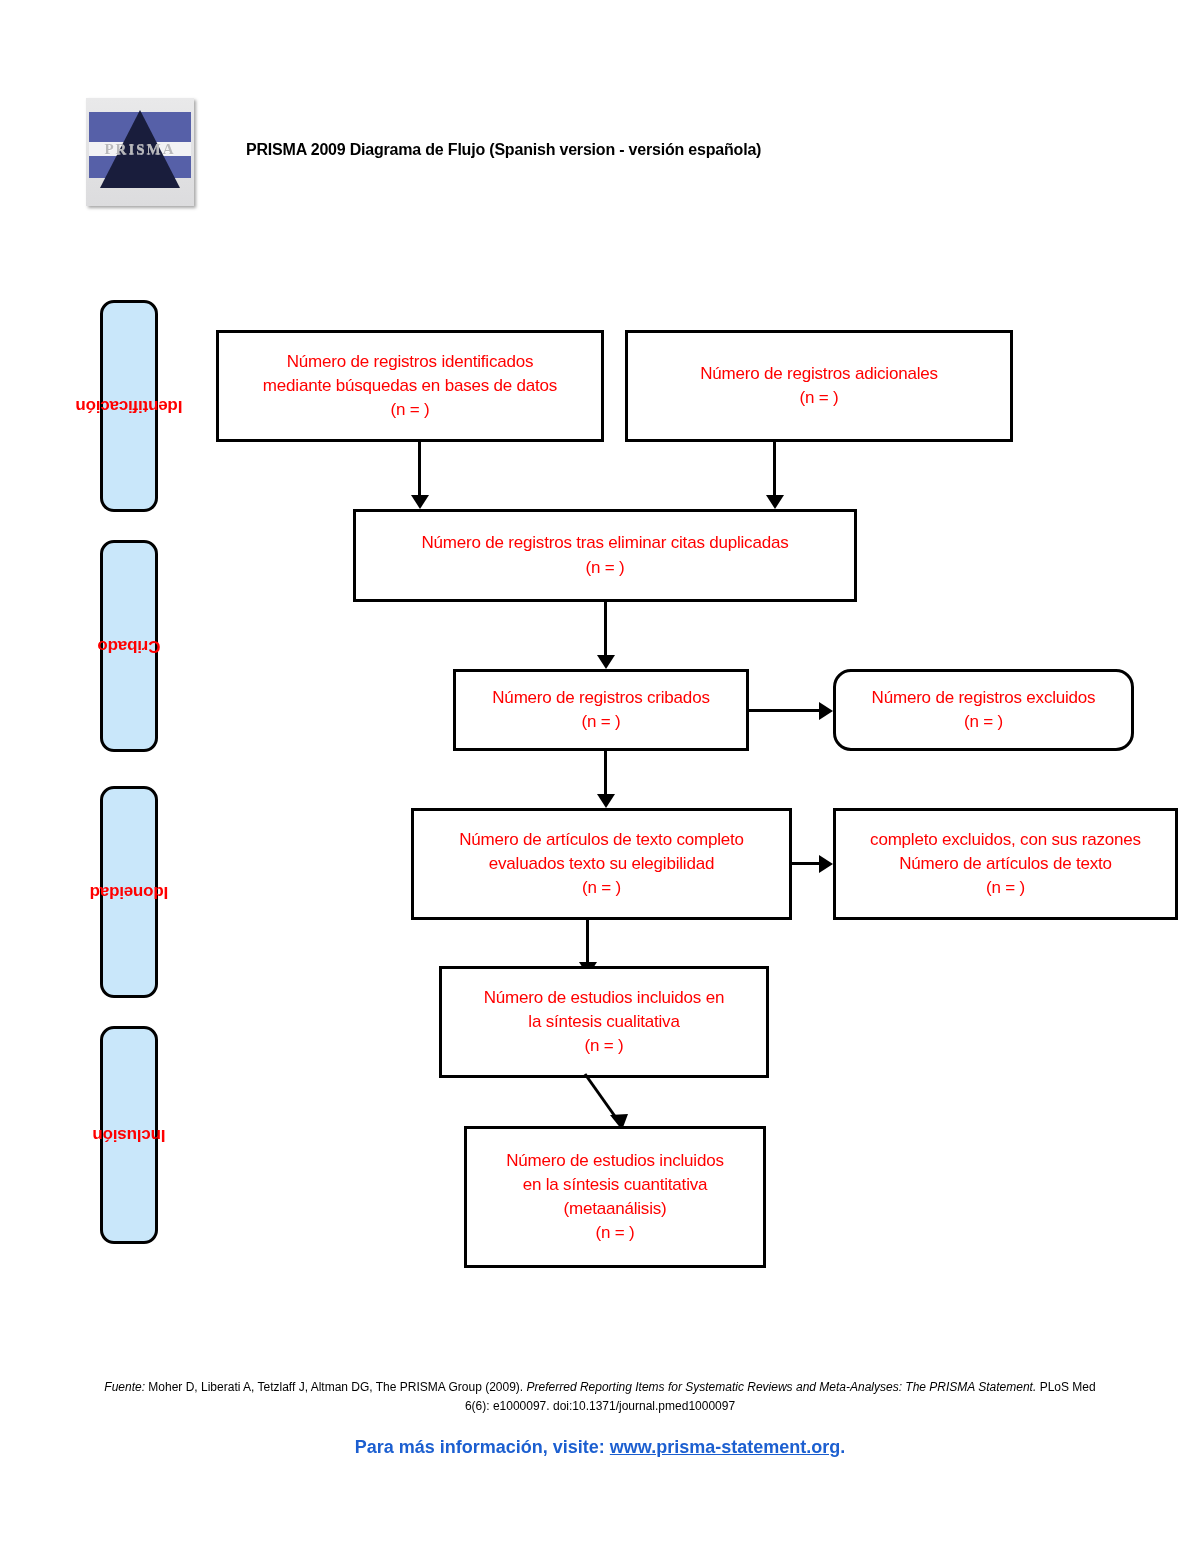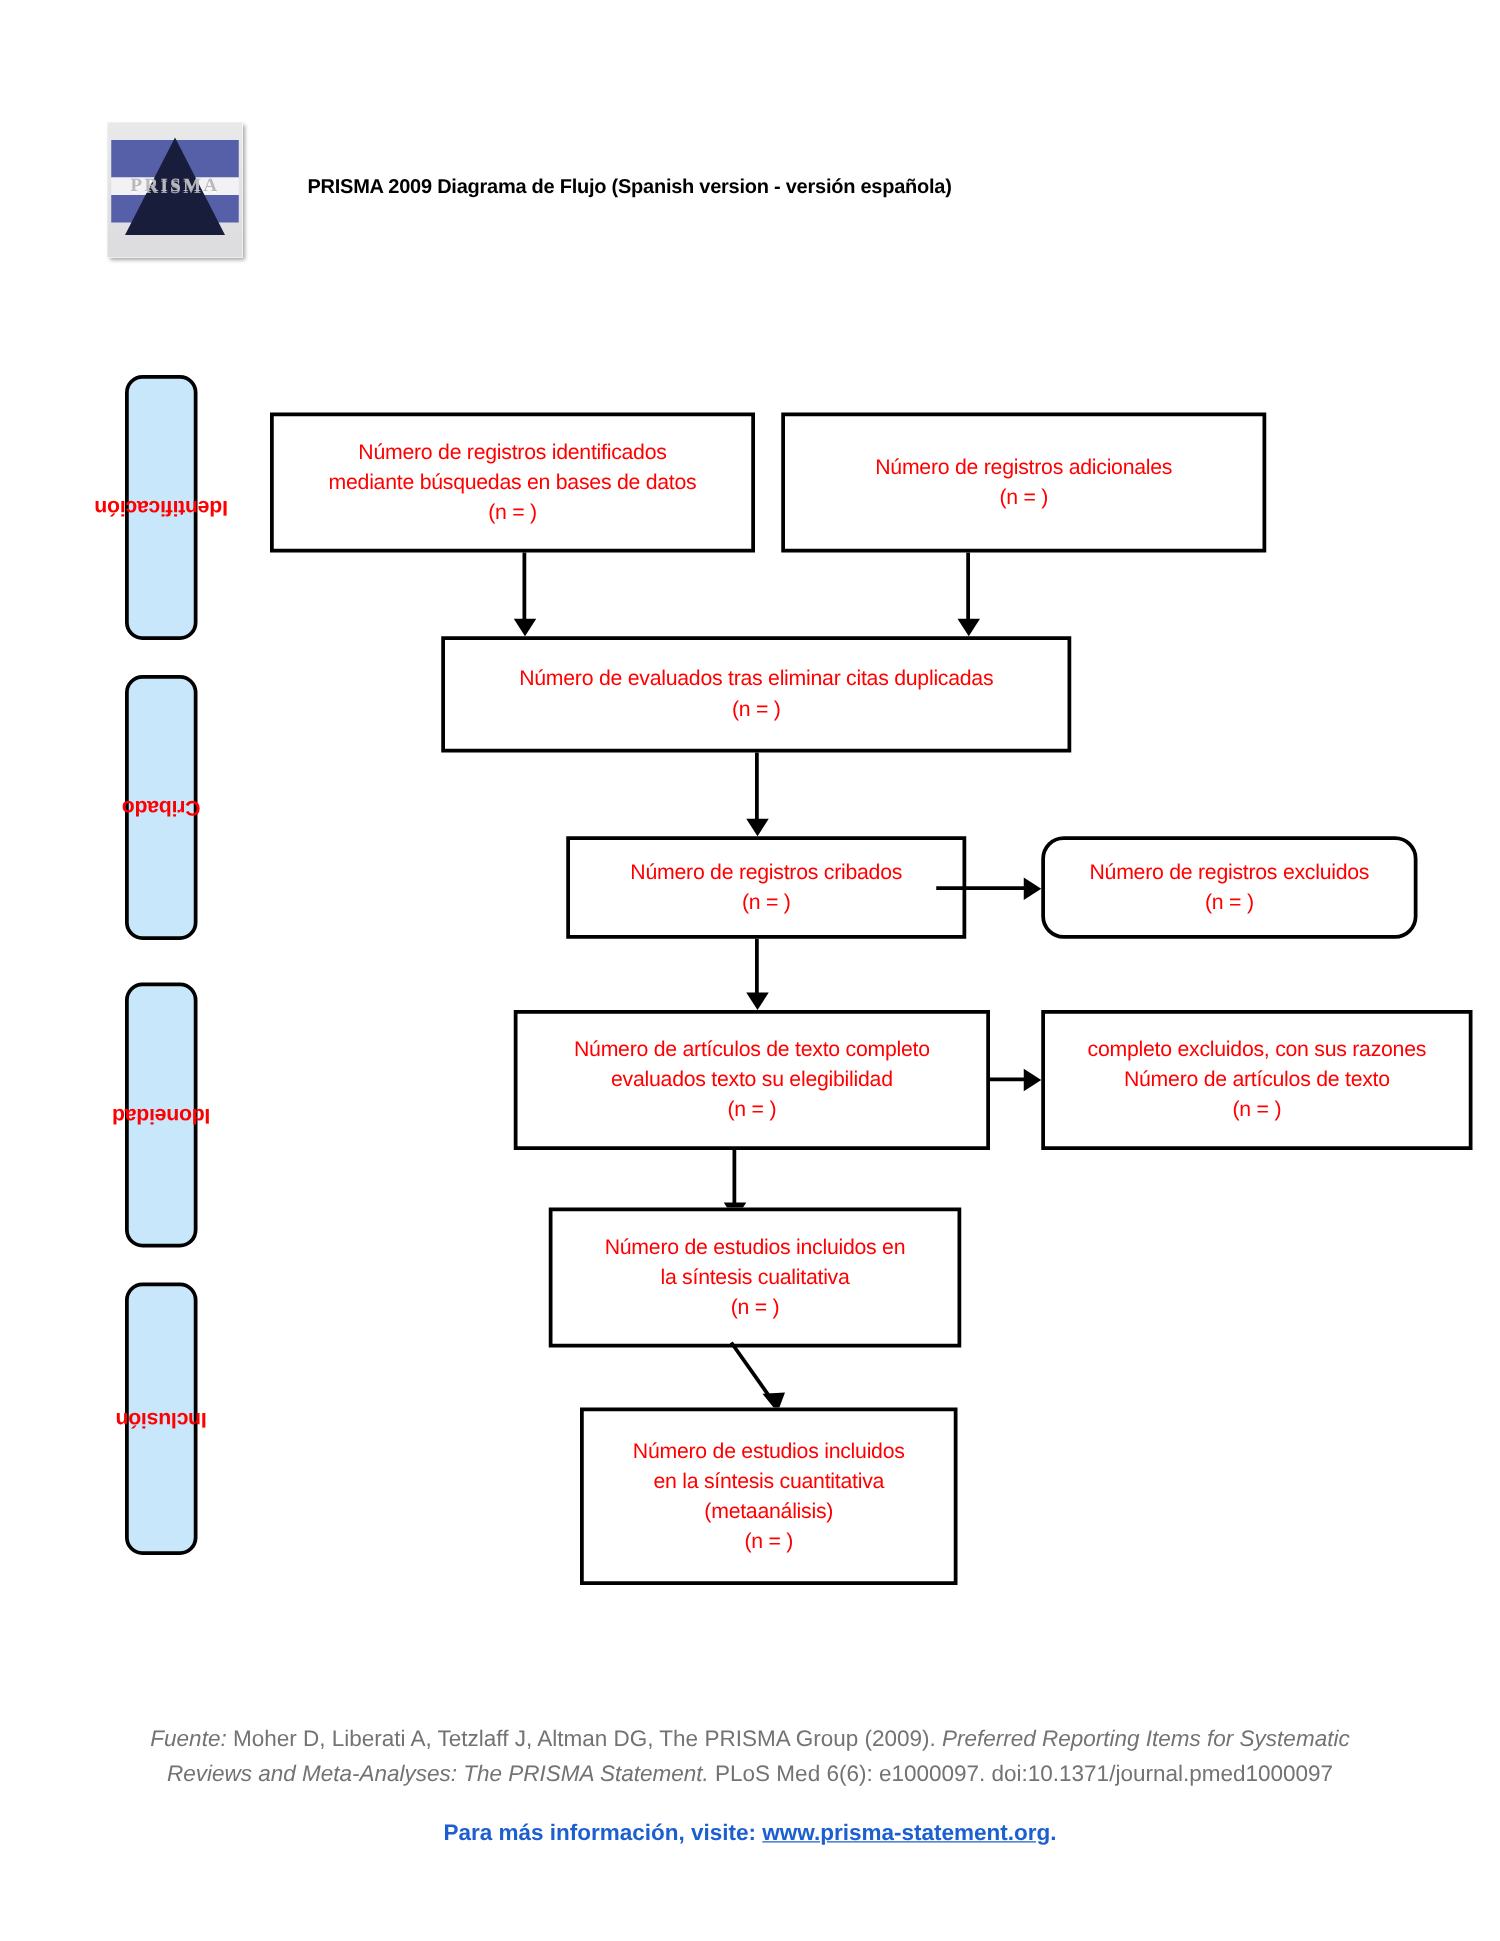--- a/index.html
+++ b/index.html
@@ -160,23 +160,23 @@
 
   
   #footer {
     position: absolute;
     left: 100px;
     top: 1378px;
     width: 1000px;
     text-align: center;
   }
   .cite-line {
-    font-size: 18px;
+    font-size: 12px;
     line-height: 1.55;
-    color: #737373;
+    color: #000000;
   }
   .cite-line .it { font-style: italic; }
   #more-info {
     margin-top: 22px;
     font-size: 18px;
     font-weight: bold;
     color: #1c5fd0;
   }
   #more-info a,
   #more-info .url {
@@ -228,29 +228,29 @@
     </span>
   </div>
 
   <div class="vline" style="left:418px; top:442px; height:56px;"></div>
   <div class="arrow-down" style="left:411px; top:495px;"></div>
   <div class="vline" style="left:773px; top:442px; height:56px;"></div>
   <div class="arrow-down" style="left:766px; top:495px;"></div>
 
   <div class="flow-box" style="left:353px; top:509px; width:504px; height:93px;">
     <span class="txt">
-      <span class="nline">Número de evaluados tras eliminar citas duplicadas</span>
+      <span class="nline">Número de registros tras eliminar citas duplicadas</span>
       <span class="nline">(n =   )</span>
     </span>
   </div>
 
   <div class="vline" style="left:604px; top:602px; height:56px;"></div>
   <div class="arrow-down" style="left:597px; top:655px;"></div>
 
-  <div class="flow-box" style="left:453px; top:669px; width:320px; height:82px;">
+  <div class="flow-box" style="left:453px; top:669px; width:296px; height:82px;">
     <span class="txt">
       <span class="nline">Número de registros cribados</span>
       <span class="nline">(n =   )</span>
     </span>
   </div>
 
   <div class="flow-box" style="left:833px; top:669px; width:301px; height:82px;border-radius:18px;">
     <span class="txt">
       <span class="nline">Número de registros excluidos</span>
       <span class="nline">(n =   )</span>

